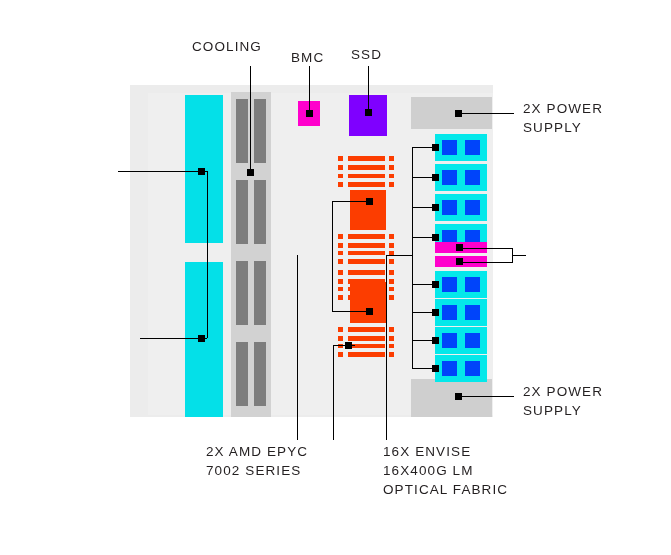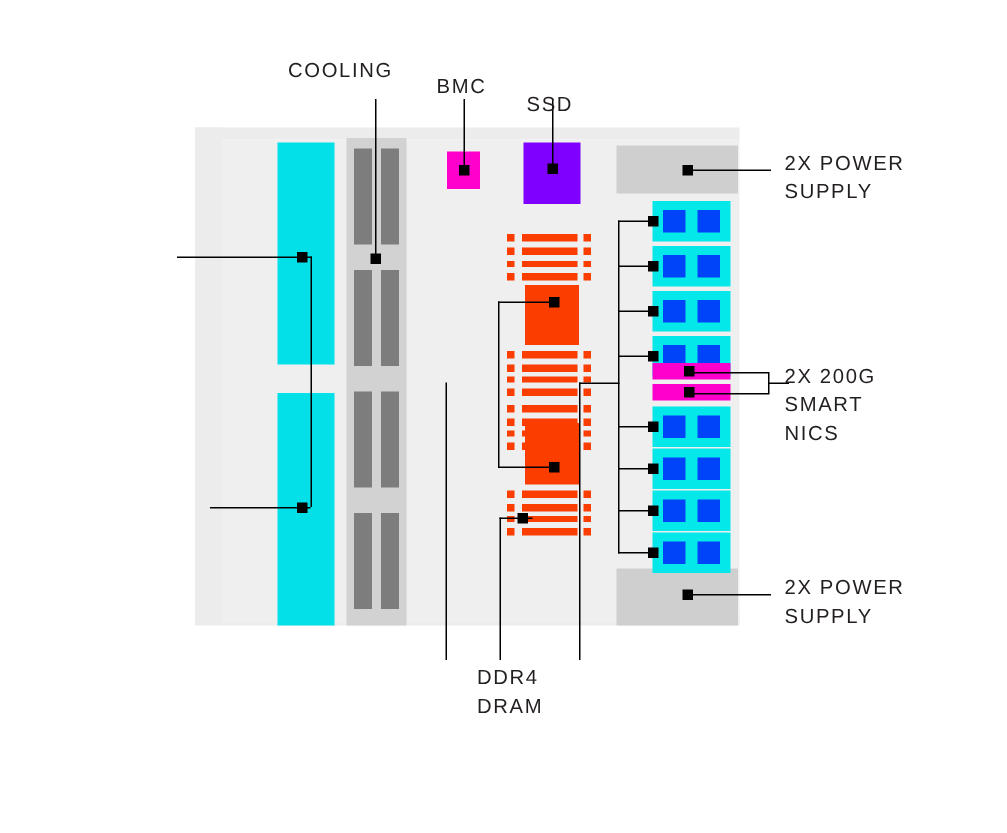--- a/index.html
+++ b/index.html
@@ -236,27 +236,27 @@
   <div class="dot" style="left:432px;top:281px;"></div>
   <div class="dot" style="left:432px;top:309px;"></div>
   <div class="dot" style="left:432px;top:337px;"></div>
   <div class="dot" style="left:432px;top:365px;"></div>
 
   <div class="ln-h" style="left:386px;top:255px;width:27px;"></div>
   <div class="ln-v" style="left:386px;top:255px;height:185px;"></div>
 
   <div class="lbl" style="left:192px;top:37px;">COOLING</div>
   <div class="lbl" style="left:291px;top:48px;">BMC</div>
-  <div class="lbl" style="left:351px;top:60px;">SSD</div>
+  <div class="lbl" style="left:351px;top:45px;">SSD</div>
 
 
   <div class="lbl right" style="left:523px;top:99px;">2X POWER
 SUPPLY</div>
   <div class="lbl right" style="left:523px;top:382px;">2X POWER
 SUPPLY</div>
-  <div class="lbl right" style="left:523px;top:241px;">2X 200G
-SMART
-NICS</div>
-
-  <div class="lbl" style="left:318px;top:442px;">DDR4
-DRAM</div>
+
+  <div class="lbl" style="left:206px;top:442px;">2X AMD EPYC
+7002 SERIES</div>
+  <div class="lbl" style="left:383px;top:442px;">16X ENVISE
+16X400G LM
+OPTICAL FABRIC</div>
 
 </div>
 
 </body></html>

